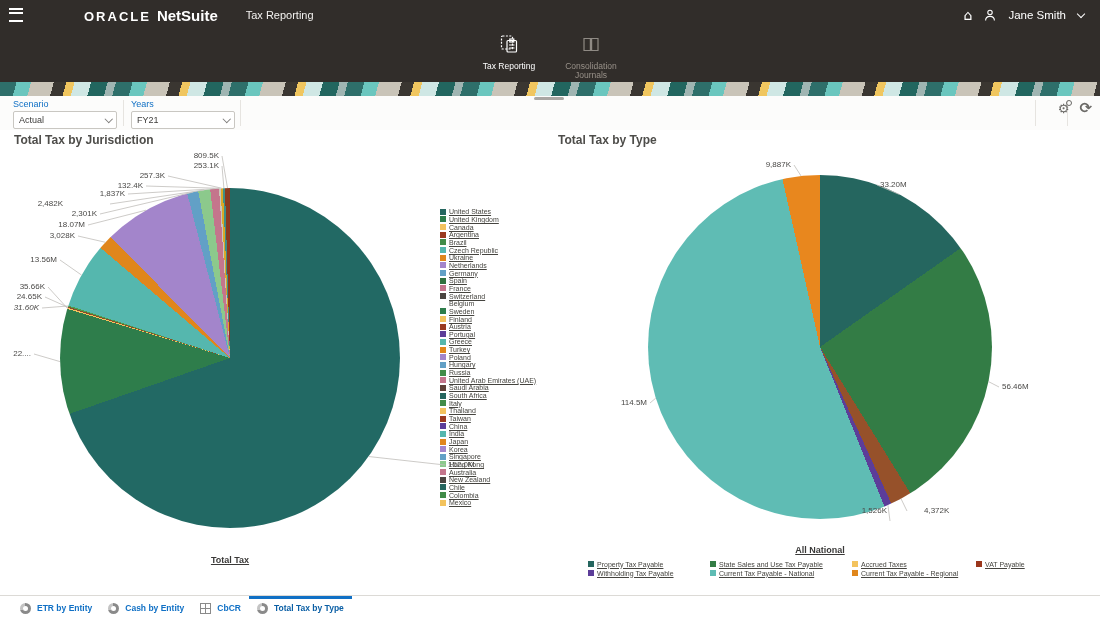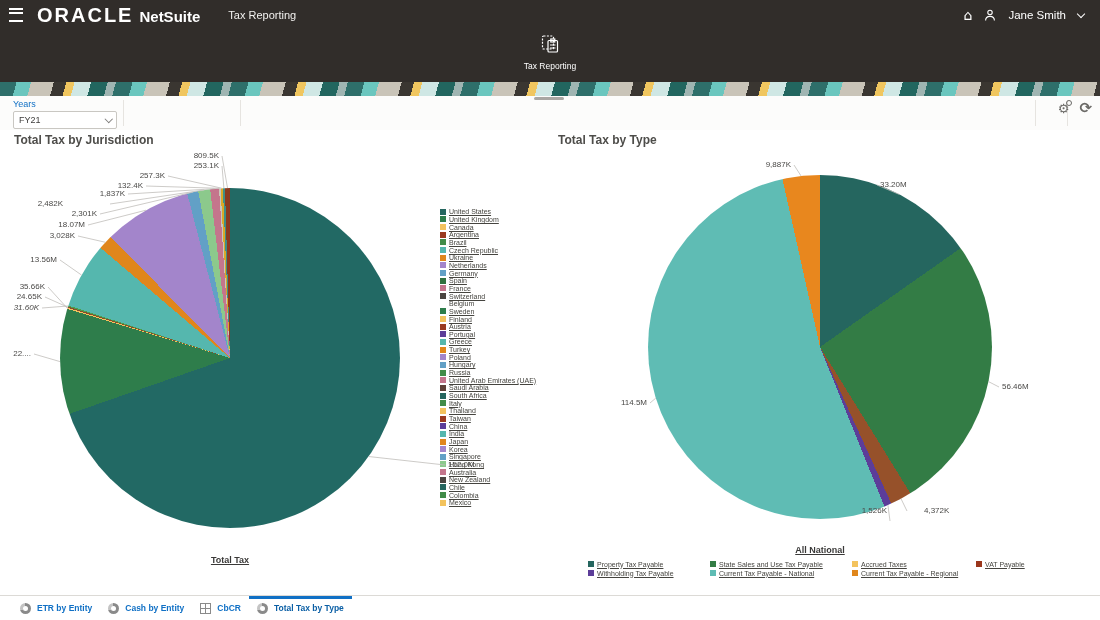--- a/index.html
+++ b/index.html
@@ -3,21 +3,21 @@
 <meta charset="utf-8">
 <style>
   html,body{margin:0;padding:0;background:#fff;font-family:"Liberation Sans",sans-serif;}
   .app{position:relative;width:1100px;height:620px;overflow:hidden;background:#fff;}
 
   
   .topbar{position:absolute;left:0;top:0;width:1100px;height:30px;background:#312d2a;display:flex;align-items:center;color:#fff;}
   .ham{width:14px;height:10px;border-top:2px solid #fff;border-bottom:2px solid #fff;position:relative;margin:0 14px 0 9px;cursor:pointer;}
   .ham::after{content:'';position:absolute;top:2px;left:0;right:0;border-top:2px solid #fff;}
   .brand{display:flex;align-items:baseline;gap:6px;}
-  .brand .oracle{font-weight:bold;font-size:20px;letter-spacing:2px;}
+  .brand .oracle{font-weight:bold;font-size:13px;letter-spacing:2px;margin-left:47px;}
   .brand .suite{font-weight:bold;font-size:15px;}
   .app-title{font-size:11px;margin-left:28px;color:#f2f1ef;}
   .top-right{margin-left:auto;display:flex;align-items:center;gap:12px;margin-right:16px;}
   .home-ic{font-size:14px;line-height:14px;font-family:"DejaVu Sans",sans-serif;}
   .user-name{font-size:11.5px;}
   .chev{width:5px;height:5px;border-right:1.4px solid #fff;border-bottom:1.4px solid #fff;transform:rotate(45deg);margin-top:-3px;}
 
   
   .navrow{position:absolute;left:0;top:30px;width:1100px;height:52px;background:#312d2a;}
   .nav-items{position:absolute;left:50%;transform:translateX(-50%);top:3px;display:flex;gap:0;}
@@ -109,28 +109,38 @@
   </div>
 
   <div class="navrow">
     <div class="nav-items" id="nav-items">
         <div class="nav-item active"><span class="nav-ic"><svg width="20" height="22" viewBox="0 0 20 22">
               <rect x="2.5" y="3" width="11" height="13" rx="1" fill="none" stroke="#fff" stroke-width="1.2" stroke-dasharray="2 1.4"></rect>
               <rect x="8" y="7.5" width="9.5" height="11.5" rx="1" fill="none" stroke="#fff" stroke-width="1.2"></rect>
               <rect x="10.8" y="6" width="4" height="3" fill="none" stroke="#fff" stroke-width="1.2"></rect>
               <path d="M10 12 h5.5 M10 15 h5.5" stroke="#fff" stroke-width="1.1"></path>
             </svg></span><div class="nav-label">Tax Reporting</div></div>
+        <div class="nav-item"><span class="nav-ic"><svg width="20" height="22" viewBox="0 0 20 22">
+              <path d="M3 5.5 h6.4 v12 H3 z M10.6 5.5 H17 v12 h-6.4 z" fill="none" stroke="#8f8a84" stroke-width="1.2"></path>
+            </svg></span><div class="nav-label">Consolidation Journals</div></div>
       </div>
   </div>
 
   <div class="deco"></div>
   <div class="handle"></div>
 
   <div class="filterbar">
     <div class="filter-fields" id="filter-fields">
+        <div class="fgroup">
+          <span class="flabel">Scenario</span>
+          <div class="fselect">
+            <span class="fvalue">Actual</span>
+            <span class="fcaret"></span>
+          </div>
+        </div>
         <div class="fgroup">
           <span class="flabel">Years</span>
           <div class="fselect">
             <span class="fvalue">FY21</span>
             <span class="fcaret"></span>
           </div>
         </div>
       </div>
     <div class="fdiv" style="left:123px"></div>
     <div class="fdiv" style="left:240px"></div>

